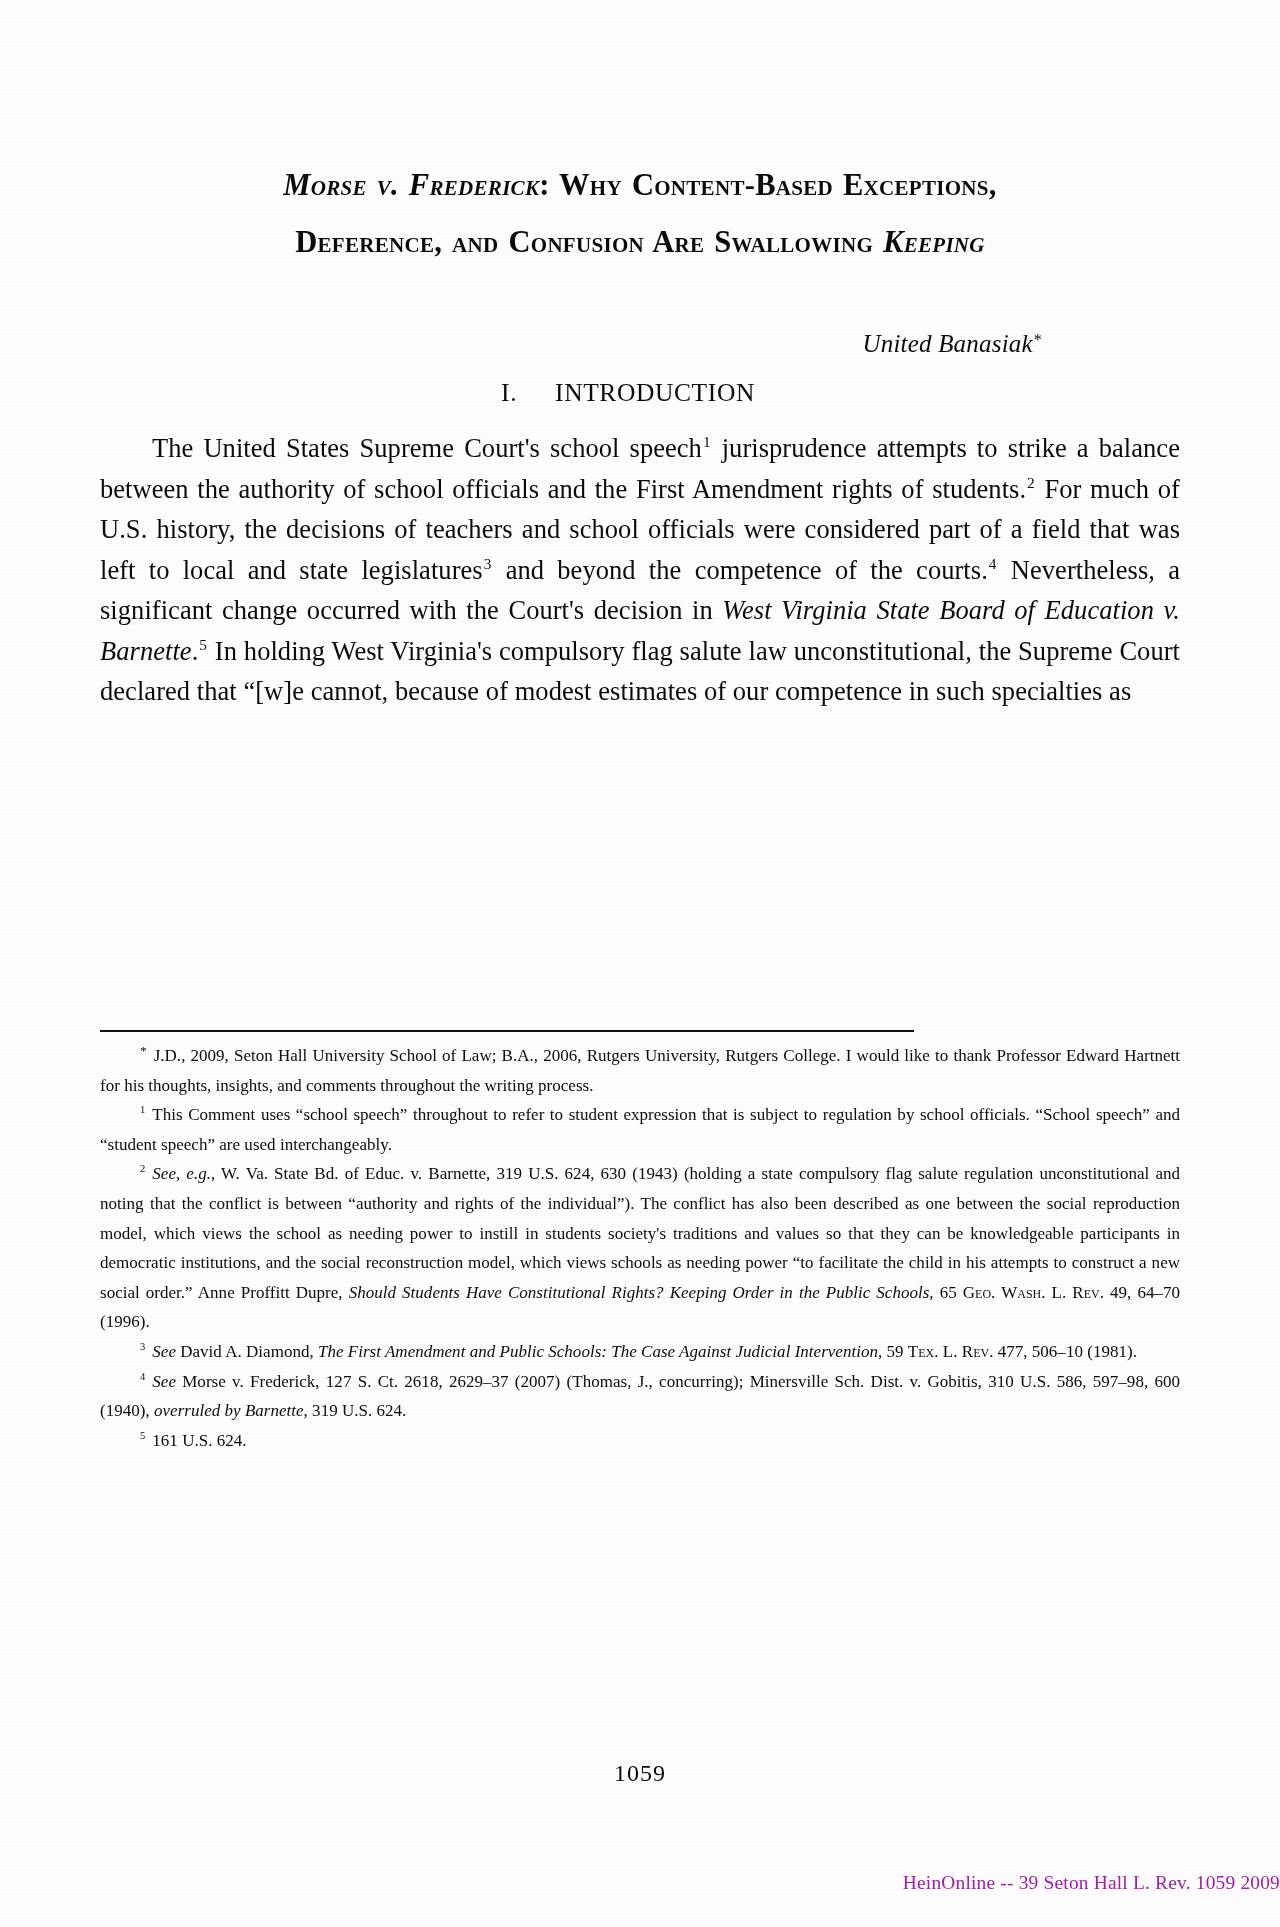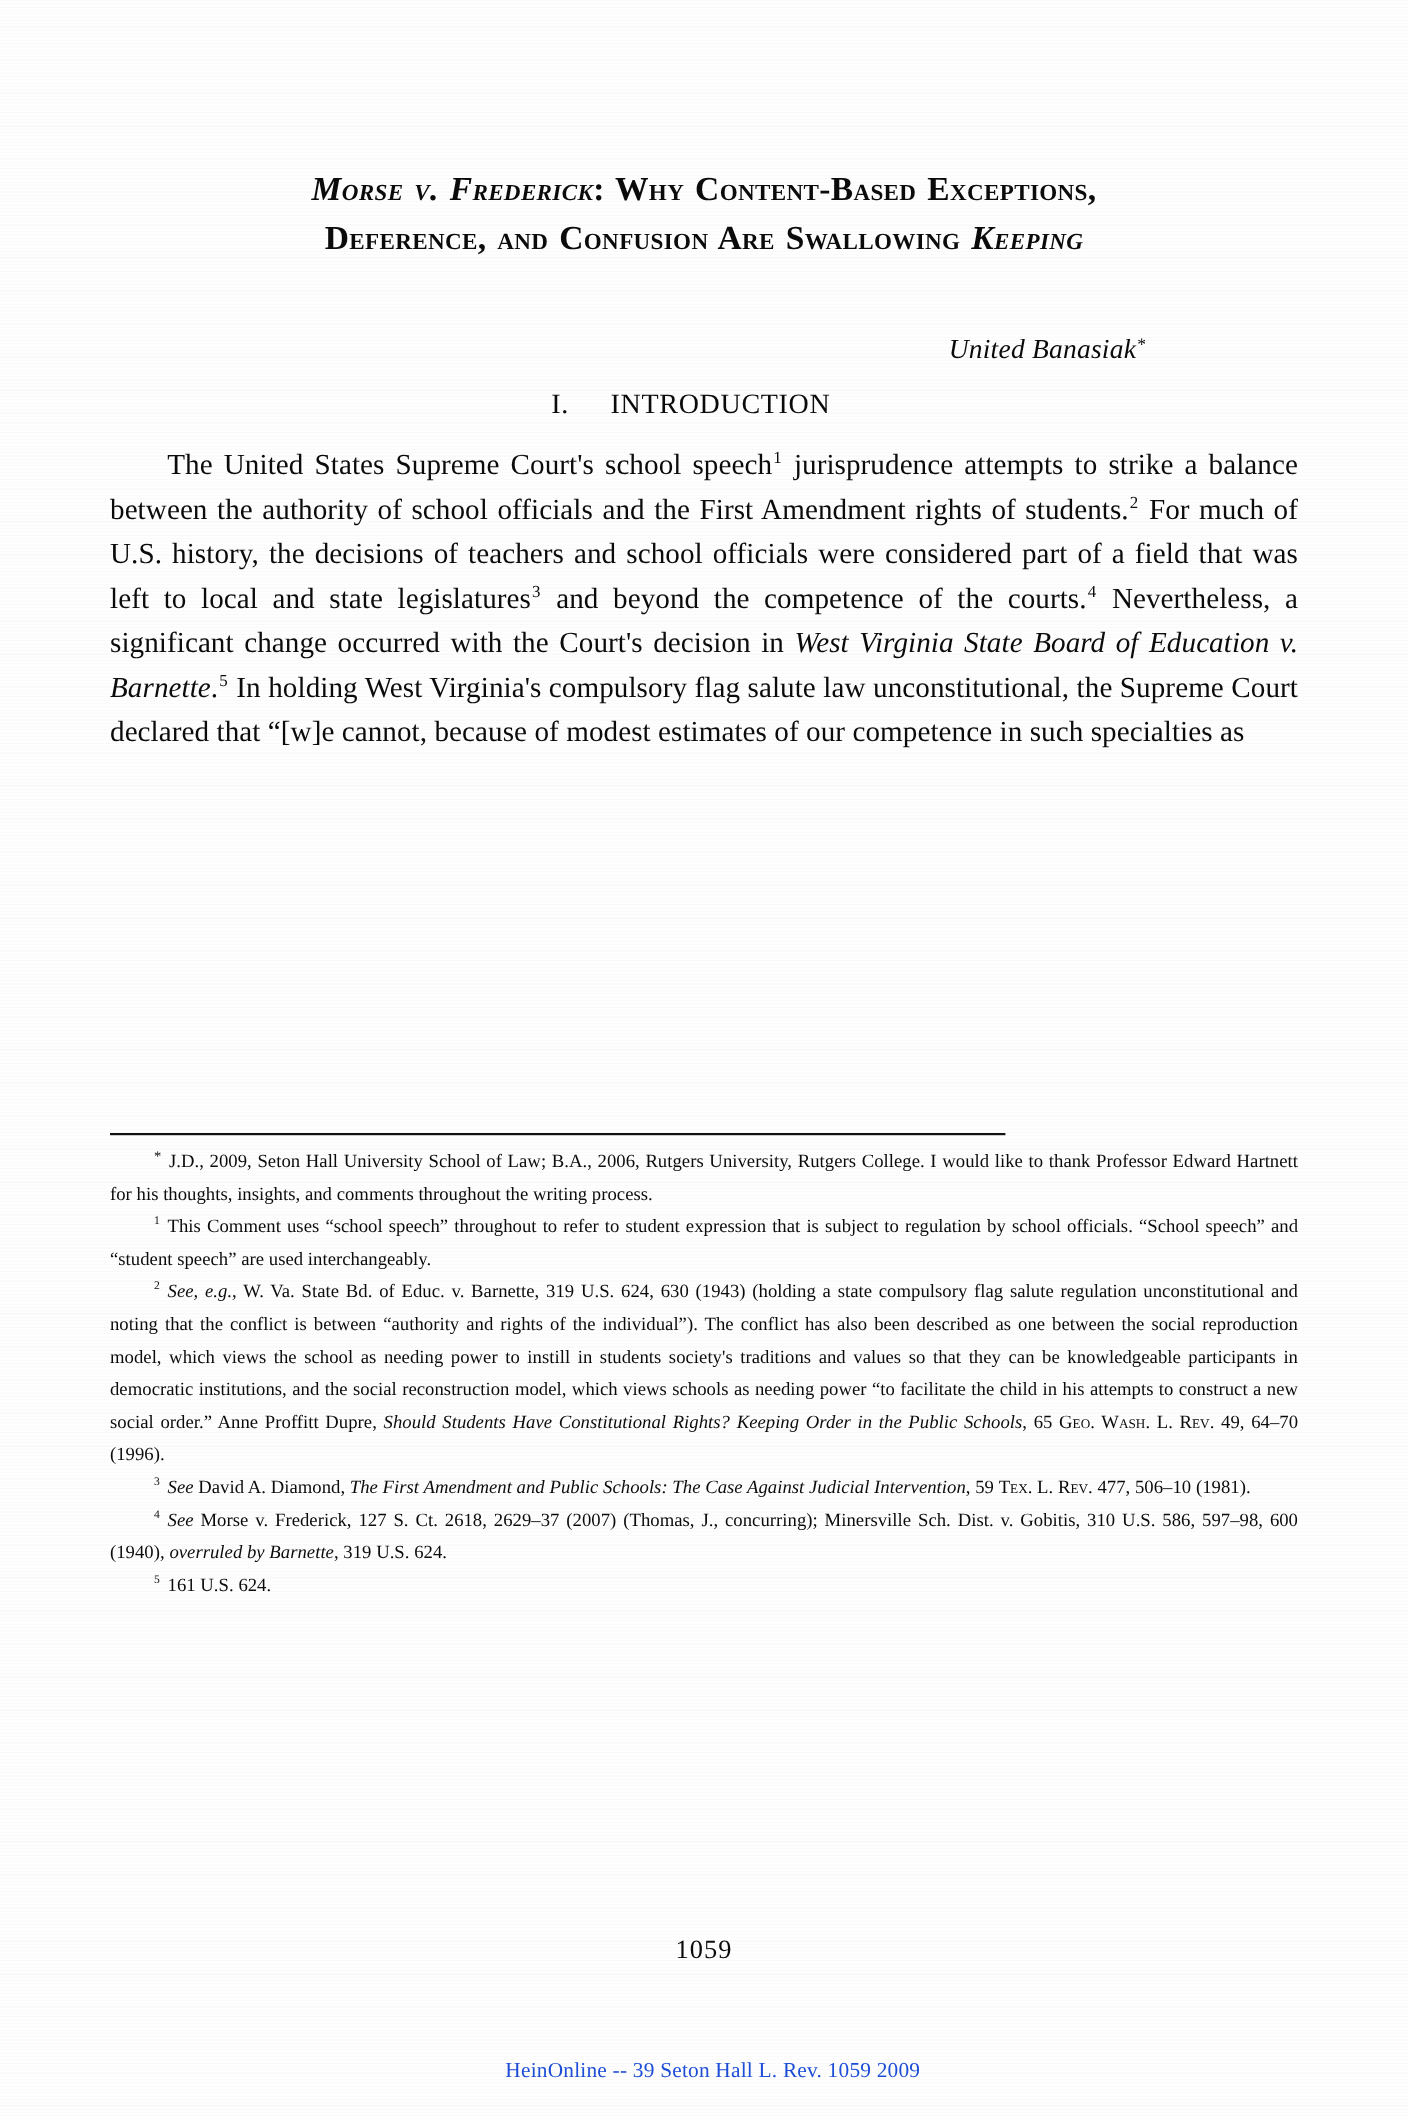--- a/index.html
+++ b/index.html
@@ -38,20 +38,21 @@
     text-align: center;
     font-variant: small-caps;
     font-weight: 700;
     letter-spacing: 0.3px;
     margin: 0;
     padding: 0 22px;
     word-spacing: 2px;
   }
   .article-title .title-line {
     display: block;
+    margin-top: 13px;
   }
   .title-case {
     font-style: italic;
   }
 
   
   .byline-row {
     margin-top: 66px;
     text-align: right;
     padding-right: 138px;
@@ -154,24 +155,24 @@
     font-size: 24px;
     letter-spacing: 1px;
   }
 
   
   .hein-footer {
     position: absolute;
     left: 0;
     right: 0;
     top: 1872px;
-    text-align: center;
+    text-align: right;
     font-size: 19.4px;
     letter-spacing: 0.2px;
-    color: #1d4ed8;
+    color: #a21caf;
     margin-left: 16px;
   }
 
   
   .scan-grain {
     position: absolute;
     inset: 0;
     pointer-events: none;
     opacity: 0.035;
     background:

